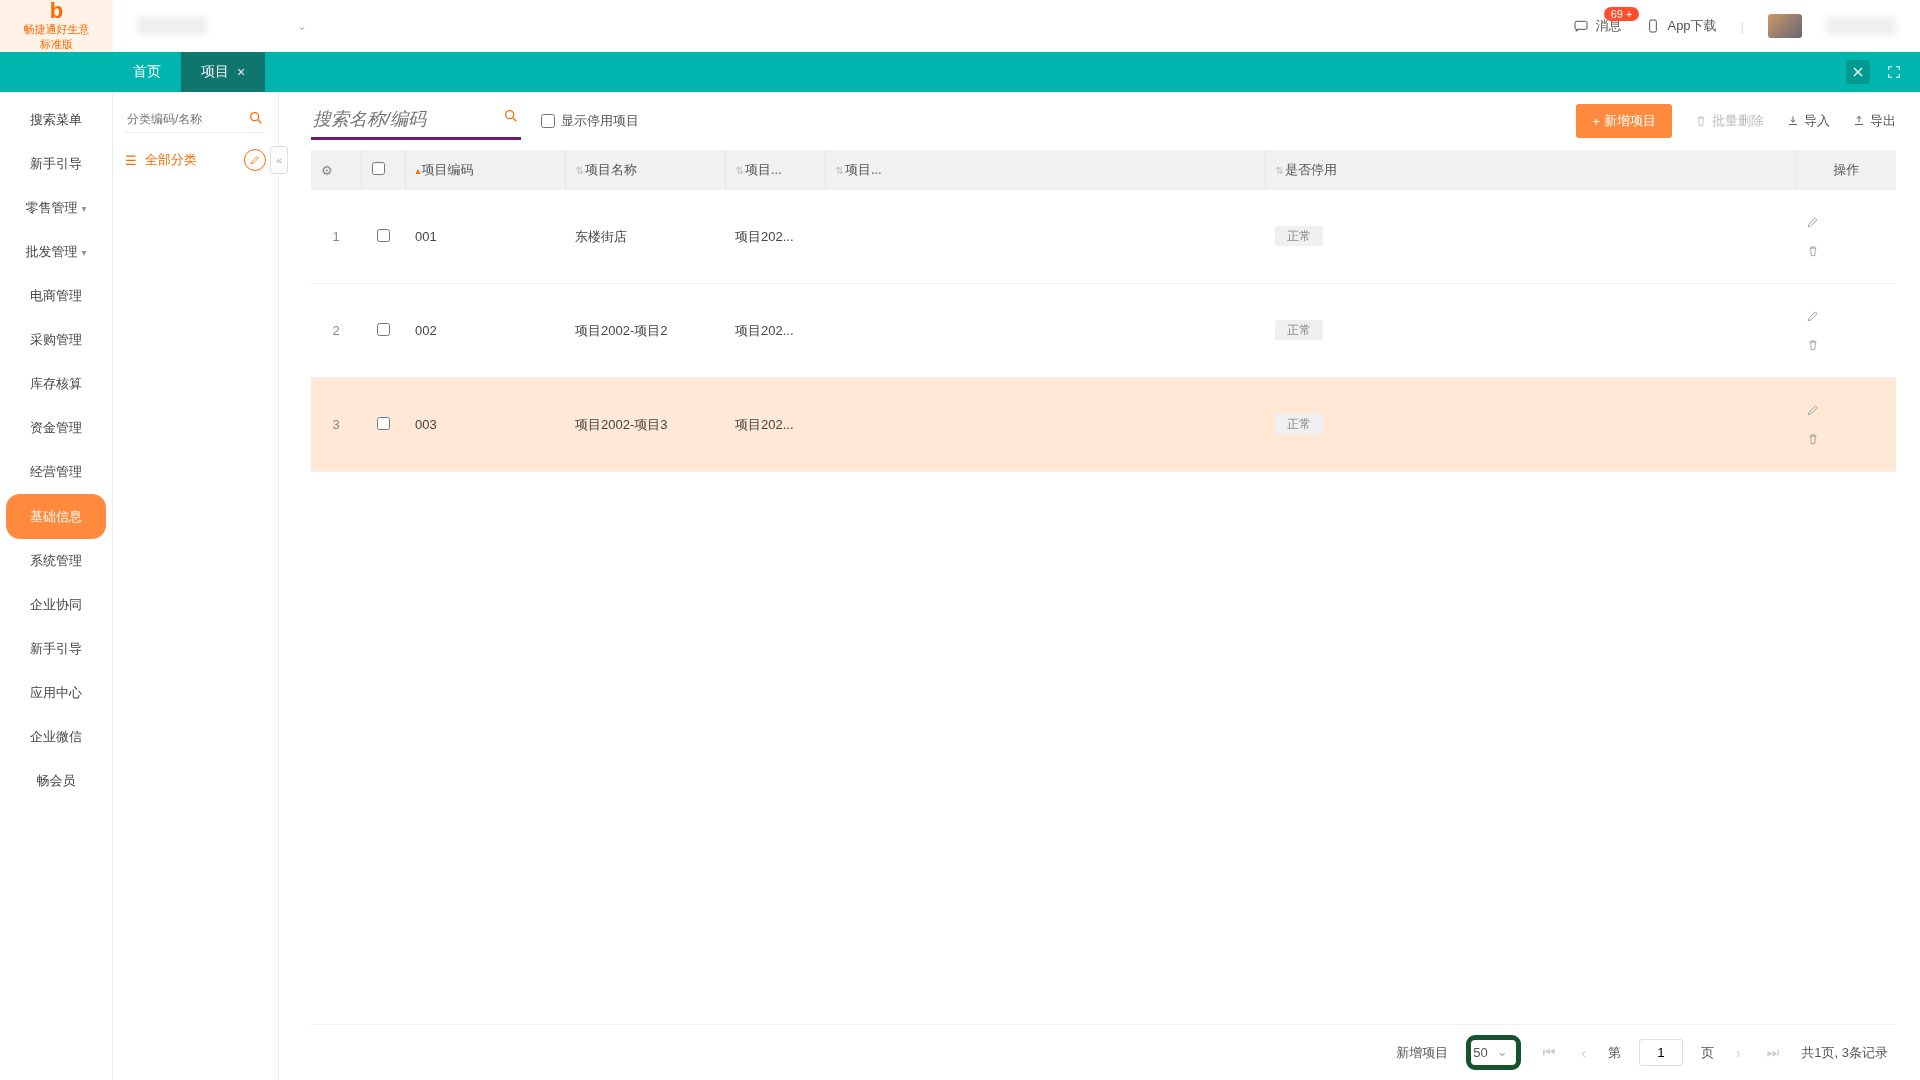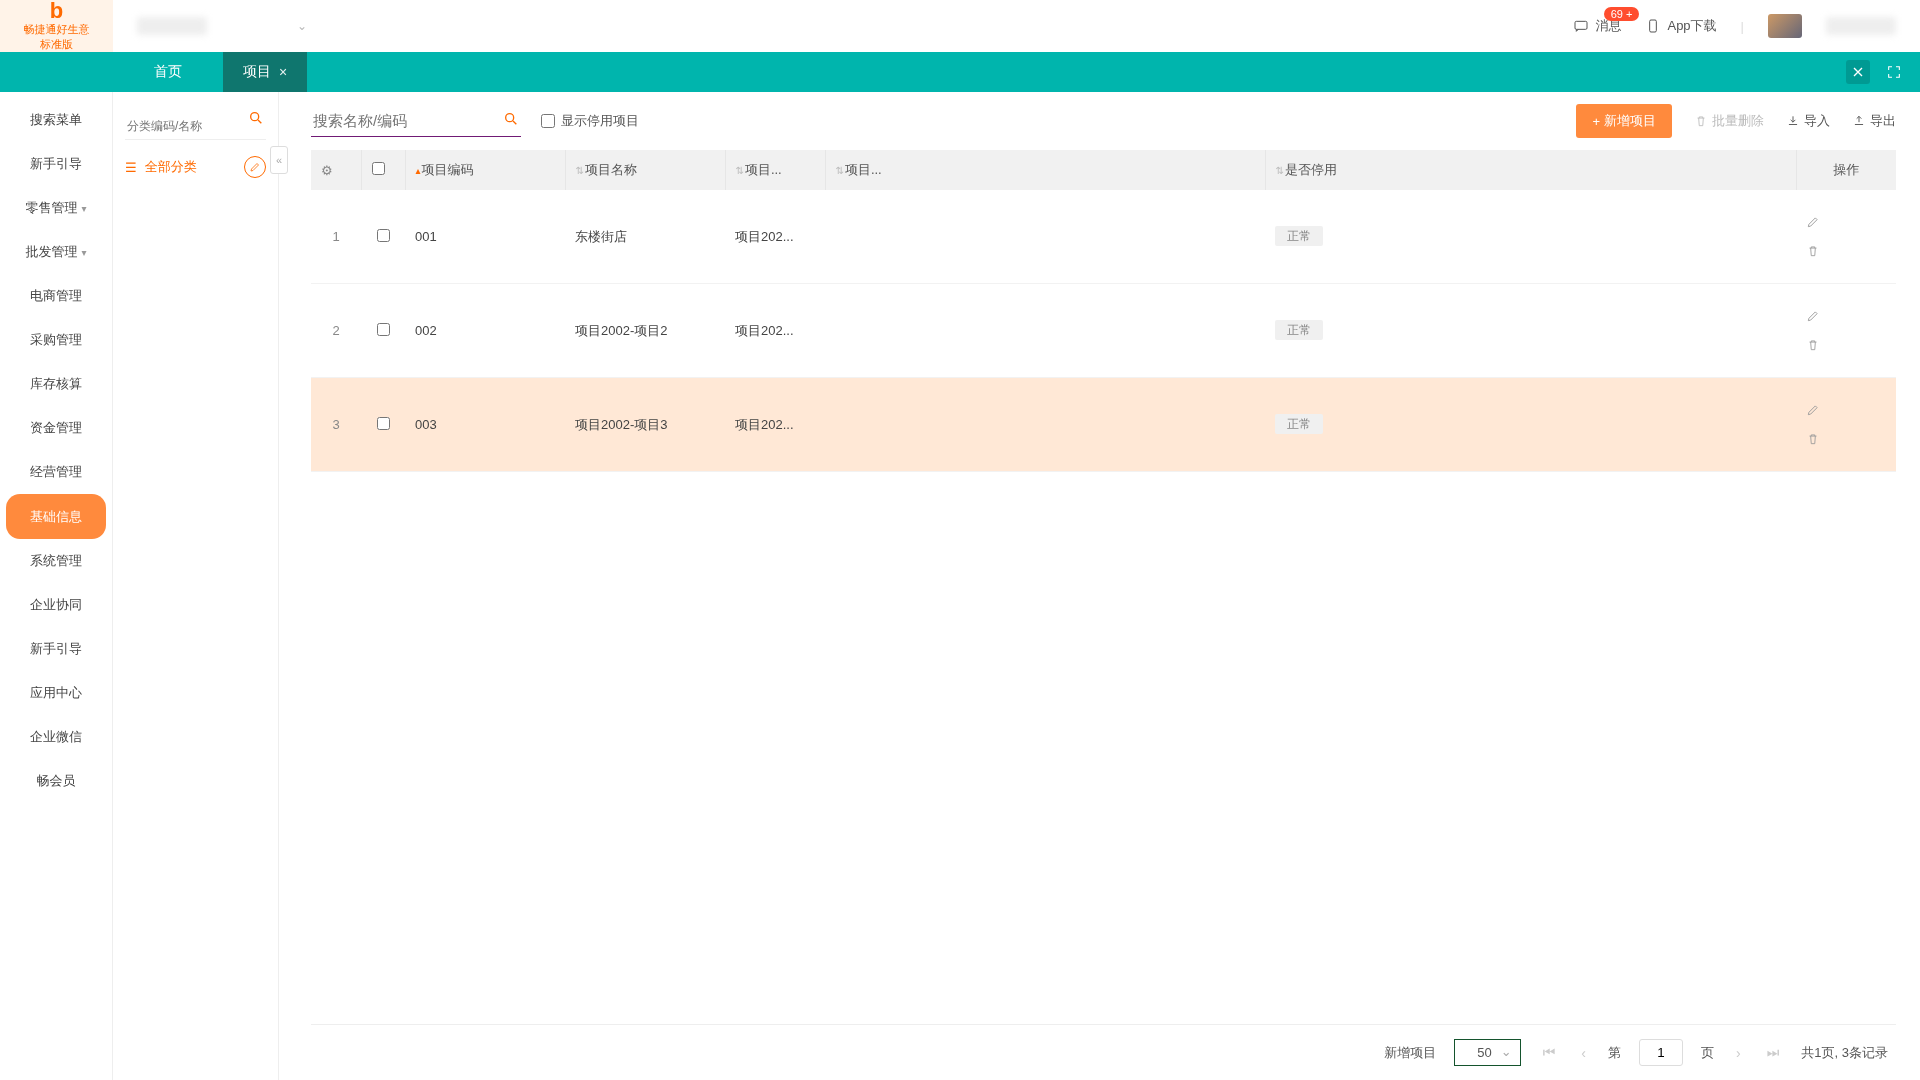--- a/index.html
+++ b/index.html
@@ -11,21 +11,21 @@
 .logo-box .b { font-size:22px; font-weight:bold; line-height:1; }
 .biz-name { margin-left:24px; display:flex; align-items:center; gap:90px; color:#999; }
 .chev { font-size:12px; color:#bbb; }
 .top-right { margin-left:auto; display:flex; align-items:center; gap:24px; padding-right:24px; }
 .top-item { display:flex; align-items:center; gap:6px; color:#555; cursor:pointer; position:relative; }
 .badge { position:absolute; top:-10px; right:-18px; background:#ff4d2e; color:#fff; border-radius:10px; padding:1px 7px; font-size:11px; }
 .avatar { width:34px; height:24px; background:linear-gradient(135deg,#c96,#667); border-radius:3px; }
 .user-blur { filter:blur(3px); background:#eee; width:70px; height:18px; border-radius:3px; }
 
 
-.tabbar { height:40px; background:#00b5ad; display:flex; align-items:stretch; color:#fff;gap:21px; }
+.tabbar { height:40px; background:#00b5ad; display:flex; align-items:stretch; color:#fff; }
 .tabbar .spacer-left { width:113px; }
 .tab { padding:0 20px; display:flex; align-items:center; gap:8px; cursor:pointer; font-size:14px; }
 .tab.home { background:#00b5ad; }
 .tab.active { background:#0f766e; }
 .tab .x { font-size:14px; opacity:.9; }
 .tabbar-right { margin-left:auto; display:flex; align-items:center; gap:12px; padding-right:14px; }
 .tbtn { width:24px; height:24px; display:flex; align-items:center; justify-content:center; border-radius:3px; cursor:pointer; }
 .tbtn.close { background:rgba(0,0,0,.15); }
 .ico { width:16px; height:16px; display:inline-block; }
 
@@ -34,33 +34,33 @@
 
 
 .sidenav { width:113px; background:#fff; border-right:1px solid #eee; padding-top:6px; }
 .sidenav .mi { height:44px; display:flex; align-items:center; justify-content:center; gap:4px; cursor:pointer; color:#444; font-size:13px;text-align:right; }
 .sidenav .mi.active { background:#ff8a3d; color:#fff; border-radius:14px; margin:0 6px; height:45px; }
 .mi .caret { font-size:10px; color:#999; }
 
 
 .catcol { width:166px; border-right:1px solid #eee; padding:10px 0; position:relative; }
 .catsearch { margin:4px 12px 10px; position:relative; }
-.catsearch input { width:100%; border:none; border-bottom:1px solid #eee; padding:6px 24px 6px 2px; font-size:12px; outline:none;margin-top:7px; }
+.catsearch input { width:100%; border:none; border-bottom:1px solid #eee; padding:6px 24px 6px 2px; font-size:12px; outline:none; }
 .catsearch .sico { position:absolute; right:2px; top:4px; color:#ff6a00; }
 .cathead { display:flex; align-items:center; gap:8px; padding:6px 12px; color:#ff6a00; font-size:13px; }
 .cathead .edit { margin-left:auto; width:22px; height:22px; border:1px solid #ff6a00; border-radius:50%; display:flex; align-items:center; justify-content:center; color:#ff6a00; cursor:pointer; }
 .catlist { padding:4px 0 0 8px; }
 .catlist .ci { padding:7px 8px 7px 18px; font-size:12px; color:#555; cursor:pointer; }
 .collapse-handle { position:absolute; right:-10px; top:54px; width:18px; height:28px; border:1px solid #ddd; background:#fff; border-radius:3px; display:flex; align-items:center; justify-content:center; color:#aaa; cursor:pointer; font-size:11px; }
 
 
 .main { flex:1; display:flex; flex-direction:column; padding:0 24px 0 32px; }
 .toolbar { height:58px; display:flex; align-items:center; gap:20px; }
 .tsearch { position:relative; width:210px; }
-.tsearch input { width:100%; border:none; border-bottom:1px solid #701a75; padding:7px 26px 7px 2px; outline:none; font-size:15px; }
+.tsearch input { width:100%; border:none; border-bottom:3px solid #701a75; padding:7px 26px 7px 2px; outline:none; font-size:18px;font-style:italic; }
 .tsearch .sico { position:absolute; right:2px; top:6px; color:#ff6a00; }
 .chk { display:flex; align-items:center; gap:6px; color:#555; font-size:13px; }
 .chk input { width:14px; height:14px; }
 .toolbar-right { margin-left:auto; display:flex; align-items:center; gap:22px; }
 .btn-primary { background:#ff8a3d; color:#fff; border:none; border-radius:3px; padding:8px 16px; font-size:13px; cursor:pointer; display:flex; align-items:center; gap:4px; }
 .lnk { color:#555; cursor:pointer; display:flex; align-items:center; gap:4px; font-size:13px; }
 .lnk.disabled { color:#bbb; cursor:not-allowed; }
 
 
 .tbl { width:100%; border-collapse:collapse; }
@@ -78,21 +78,21 @@
 .sorter { color:#bbb; font-size:10px; margin-right:4px; letter-spacing:-3px; }
 .sorter.active-asc { color:#ff6a00; }
 .status-tag { background:#f0f0f0; color:#888; padding:3px 12px; border-radius:2px; font-size:12px; }
 .op-ico { color:#999; cursor:pointer; margin:0 6px; }
 td.idx, td.chkcell { text-align:center; color:#888; }
 .gear { color:#888; }
 td.opcell { text-align:center; }
 
 
 .pager { height:56px; border-top:1px solid #eee; display:flex; align-items:center; justify-content:flex-end; gap:18px; padding-right:8px; color:#555; font-size:13px; margin-top:auto; }
-.pgsel { border:1px solid #14532d; padding:5px 28px 5px 22px; border-radius:0; position:relative; cursor:pointer; }
+.pgsel { border:5px solid #14532d; padding:5px 28px 5px 2px; border-radius:9px; position:relative; cursor:pointer; }
 .pgsel::after { content:"⌄"; position:absolute; right:8px; top:4px; color:#aaa; }
 .pgbtn { color:#ccc; cursor:pointer; padding:0 4px; font-size:14px; }
 .pginput { width:44px; border:1px solid #ddd; border-radius:3px; padding:5px; text-align:center; }
 
 svg { display:block; }
 </style>
 </head>
 <body>
 
 <div class="logo-bar">

